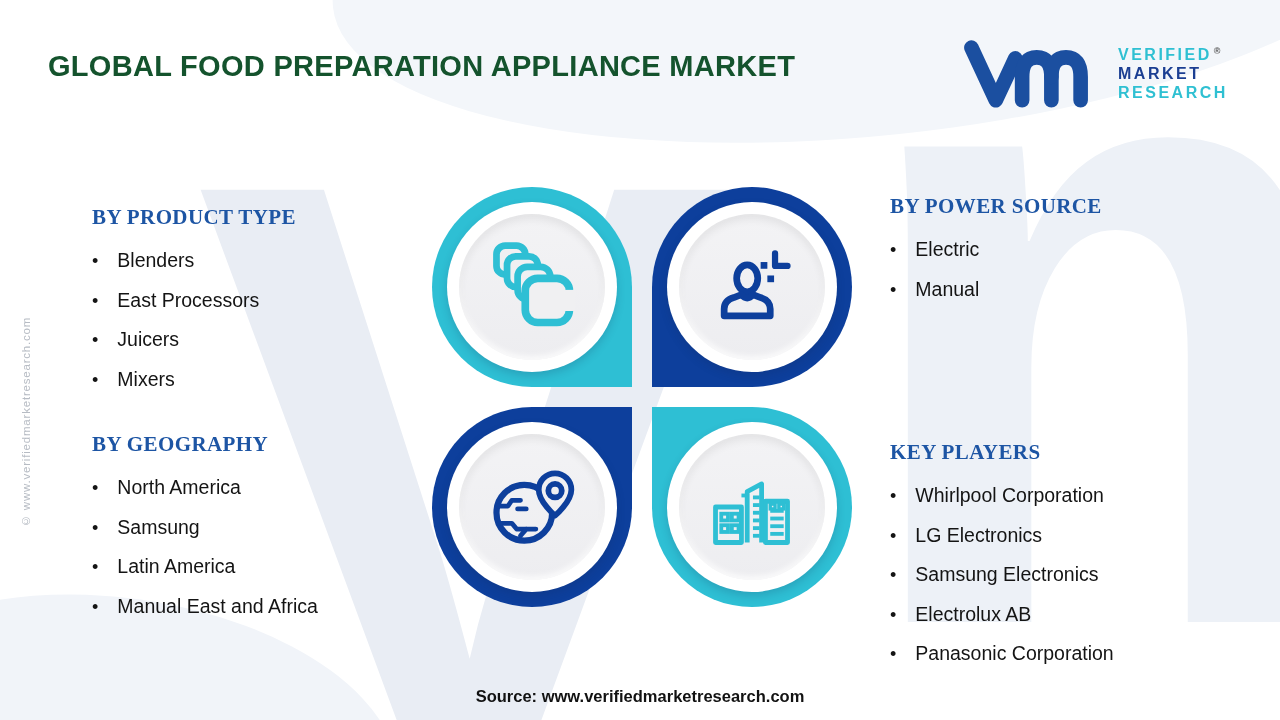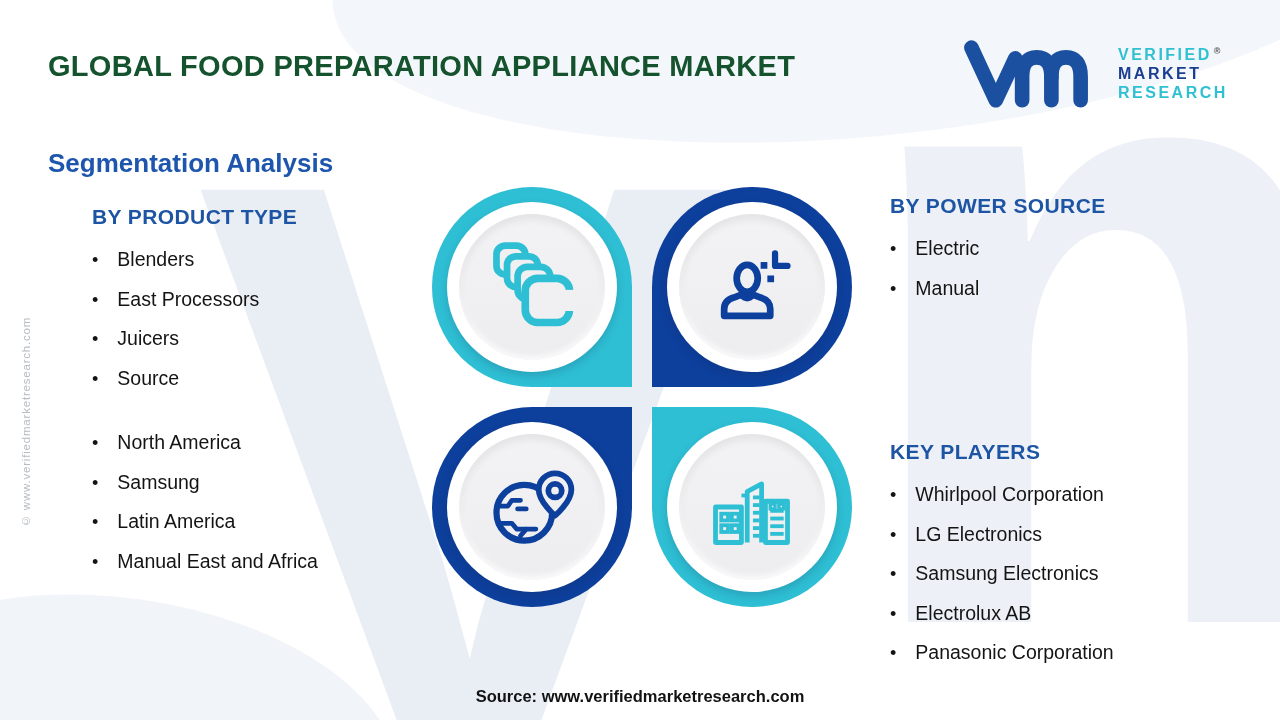--- a/index.html
+++ b/index.html
@@ -35,21 +35,21 @@
   .logo-text sup{font-size:9px;color:#555;letter-spacing:0;margin-left:2px;}
 
   .subtitle{
     position:absolute;left:48px;top:148px;
     font-size:26px;font-weight:700;color:#1e56ae;
   }
 
   
   .section{position:absolute;}
   .section h3{
-    margin:0 0 20px 0;font-size:21px;font-weight:800;letter-spacing:.4px;color:#1d55a4;
+    margin:0 0 20px 0;font-size:21px;font-weight:800;letter-spacing:.4px;color:#1d55a4;font-family:Liberation Serif, serif;
   }
   .section ul{list-style:none;margin:0;padding:0;}
   .section li{
     display:flex;align-items:baseline;gap:19px;
     margin-bottom:18.5px;font-size:19.5px;line-height:20px;color:#141414;
   }
   .bullet{font-size:18px;color:#141414;flex:0 0 auto;}
   .sec-product{left:92px;top:205px;}
   .sec-geo{left:92px;top:432px;}
   .sec-power{left:890px;top:194px;}
@@ -110,45 +110,45 @@
         <path d="M90,45 Q90,25 105,25 Q120,25 120,45 L120,69"></path>
       </g>
     </svg>
     <div class="logo-text">
       <div><span class="teal">VERIFIED</span><sup>®</sup></div>
       <div class="navy">MARKET</div>
       <div class="teal">RESEARCH</div>
     </div>
   </div>
 
-  <div class="subtitle">Segmentation Analysis</div>
 
   <div class="section sec-product">
     <h3>BY PRODUCT TYPE</h3>
     <ul>
       <li>
           <span class="bullet">•</span>
           <span>Blenders</span>
         </li>
       <li>
           <span class="bullet">•</span>
           <span>East Processors</span>
         </li>
       <li>
           <span class="bullet">•</span>
           <span>Juicers</span>
         </li>
       <li>
           <span class="bullet">•</span>
-          <span>Source</span>
+          <span>Mixers</span>
         </li>
     </ul>
   </div>
 
   <div class="section sec-geo">
+    <h3>BY GEOGRAPHY</h3>
     <ul>
       <li>
           <span class="bullet">•</span>
           <span>North America</span>
         </li>
       <li>
           <span class="bullet">•</span>
           <span>Samsung</span>
         </li>
       <li>

